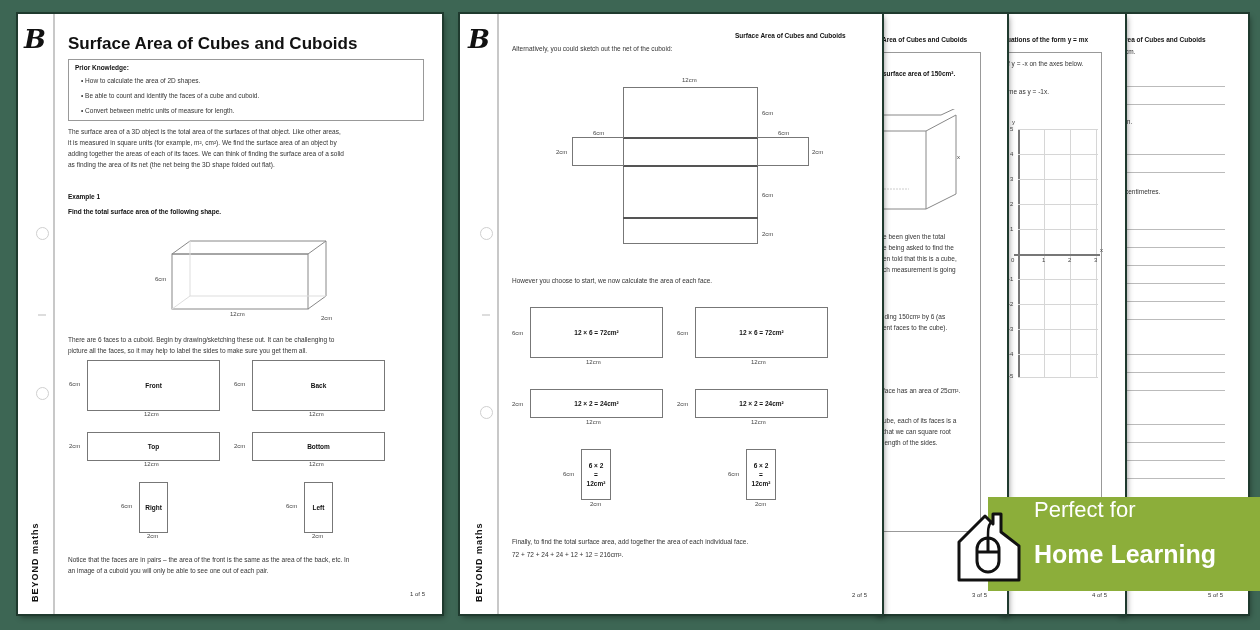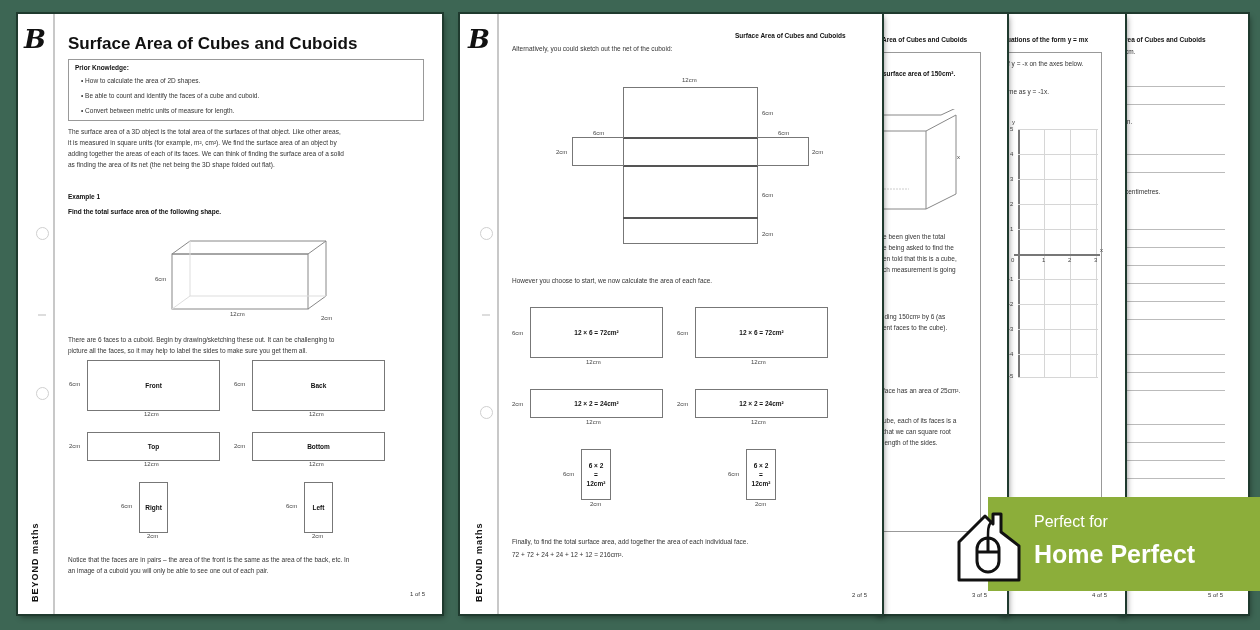--- a/index.html
+++ b/index.html
@@ -15,21 +15,21 @@
   .tb { font-weight: bold; color: #111; }
   .rect { position: absolute; border: 1.2px solid #777; background: #fff; display: flex; align-items: center; justify-content: center; font-size: 6.5px; font-weight: bold; color: #111; text-align: center; line-height: 9px; }
   .lbl { position: absolute; font-size: 6px; color: #444; white-space: nowrap; }
   .pnum { position: absolute; font-size: 6px; color: #333; }
   .hdr { position: absolute; font-size: 6.5px; font-weight: bold; color: #111; white-space: nowrap; }
   .box { position: absolute; border: 1.2px solid #999; }
   .rule { position: absolute; height: 1px; background: #bbb; }
   .grid-line-v { position: absolute; width: 1px; background: #d6d6d6; }
   .grid-line-h { position: absolute; height: 1px; background: #d6d6d6; }
   .banner { position: absolute; left: 988px; top: 497px; width: 272px; height: 94px; background: #8cae3a; }
-  .banner-line1 { position: absolute; left: 1034px; top: 513px; font-size: 16px; color: #fff; font-weight: normal; white-space: nowrap; }
+  .banner-line1 { position: absolute; left: 1034px; top: 497px; font-size: 22px; color: #fff; font-weight: normal; white-space: nowrap; }
   .banner-line2 { position: absolute; left: 1034px; top: 540px; font-size: 25px; color: #fff; font-weight: bold; white-space: nowrap; }
 </style>
 </head>
 <body>
 
 <div class="page" style="left:1118px;top:14px;width:130px;height:600px;">
   <div class="margin-line" style="left:5px;"></div>
   <div class="hdr" style="left:7px;top:22px;">rea of Cubes and Cuboids</div>
   <div class="t" style="left:7px;top:33px;">cm.</div>
   <div class="rule" style="left:7px;top:72px;width:100px;"></div>
@@ -262,13 +262,13 @@
 
 <div class="banner"></div>
 <svg style="position:absolute;left:955px;top:508px;" width="68" height="76" viewBox="0 0 68 76">
   <path d="M4,34 L30,8 L38,16 L38,6 L46,6 L46,24 L64,38 L64,72 L4,72 Z" fill="#fff" stroke="#111" stroke-width="3" stroke-linejoin="round"></path>
   <rect x="22" y="30" width="22" height="34" rx="11" fill="none" stroke="#111" stroke-width="3"></rect>
   <line x1="22" y1="44" x2="44" y2="44" stroke="#111" stroke-width="3"></line>
   <line x1="33" y1="30" x2="33" y2="44" stroke="#111" stroke-width="3"></line>
   <path d="M33,30 C33,22 33,18 36,14" fill="none" stroke="#111" stroke-width="2.5"></path>
 </svg>
 <div class="banner-line1">Perfect for</div>
-<div class="banner-line2">Home Perfect</div>
+<div class="banner-line2">Home Learning</div>
 
 </body></html>

